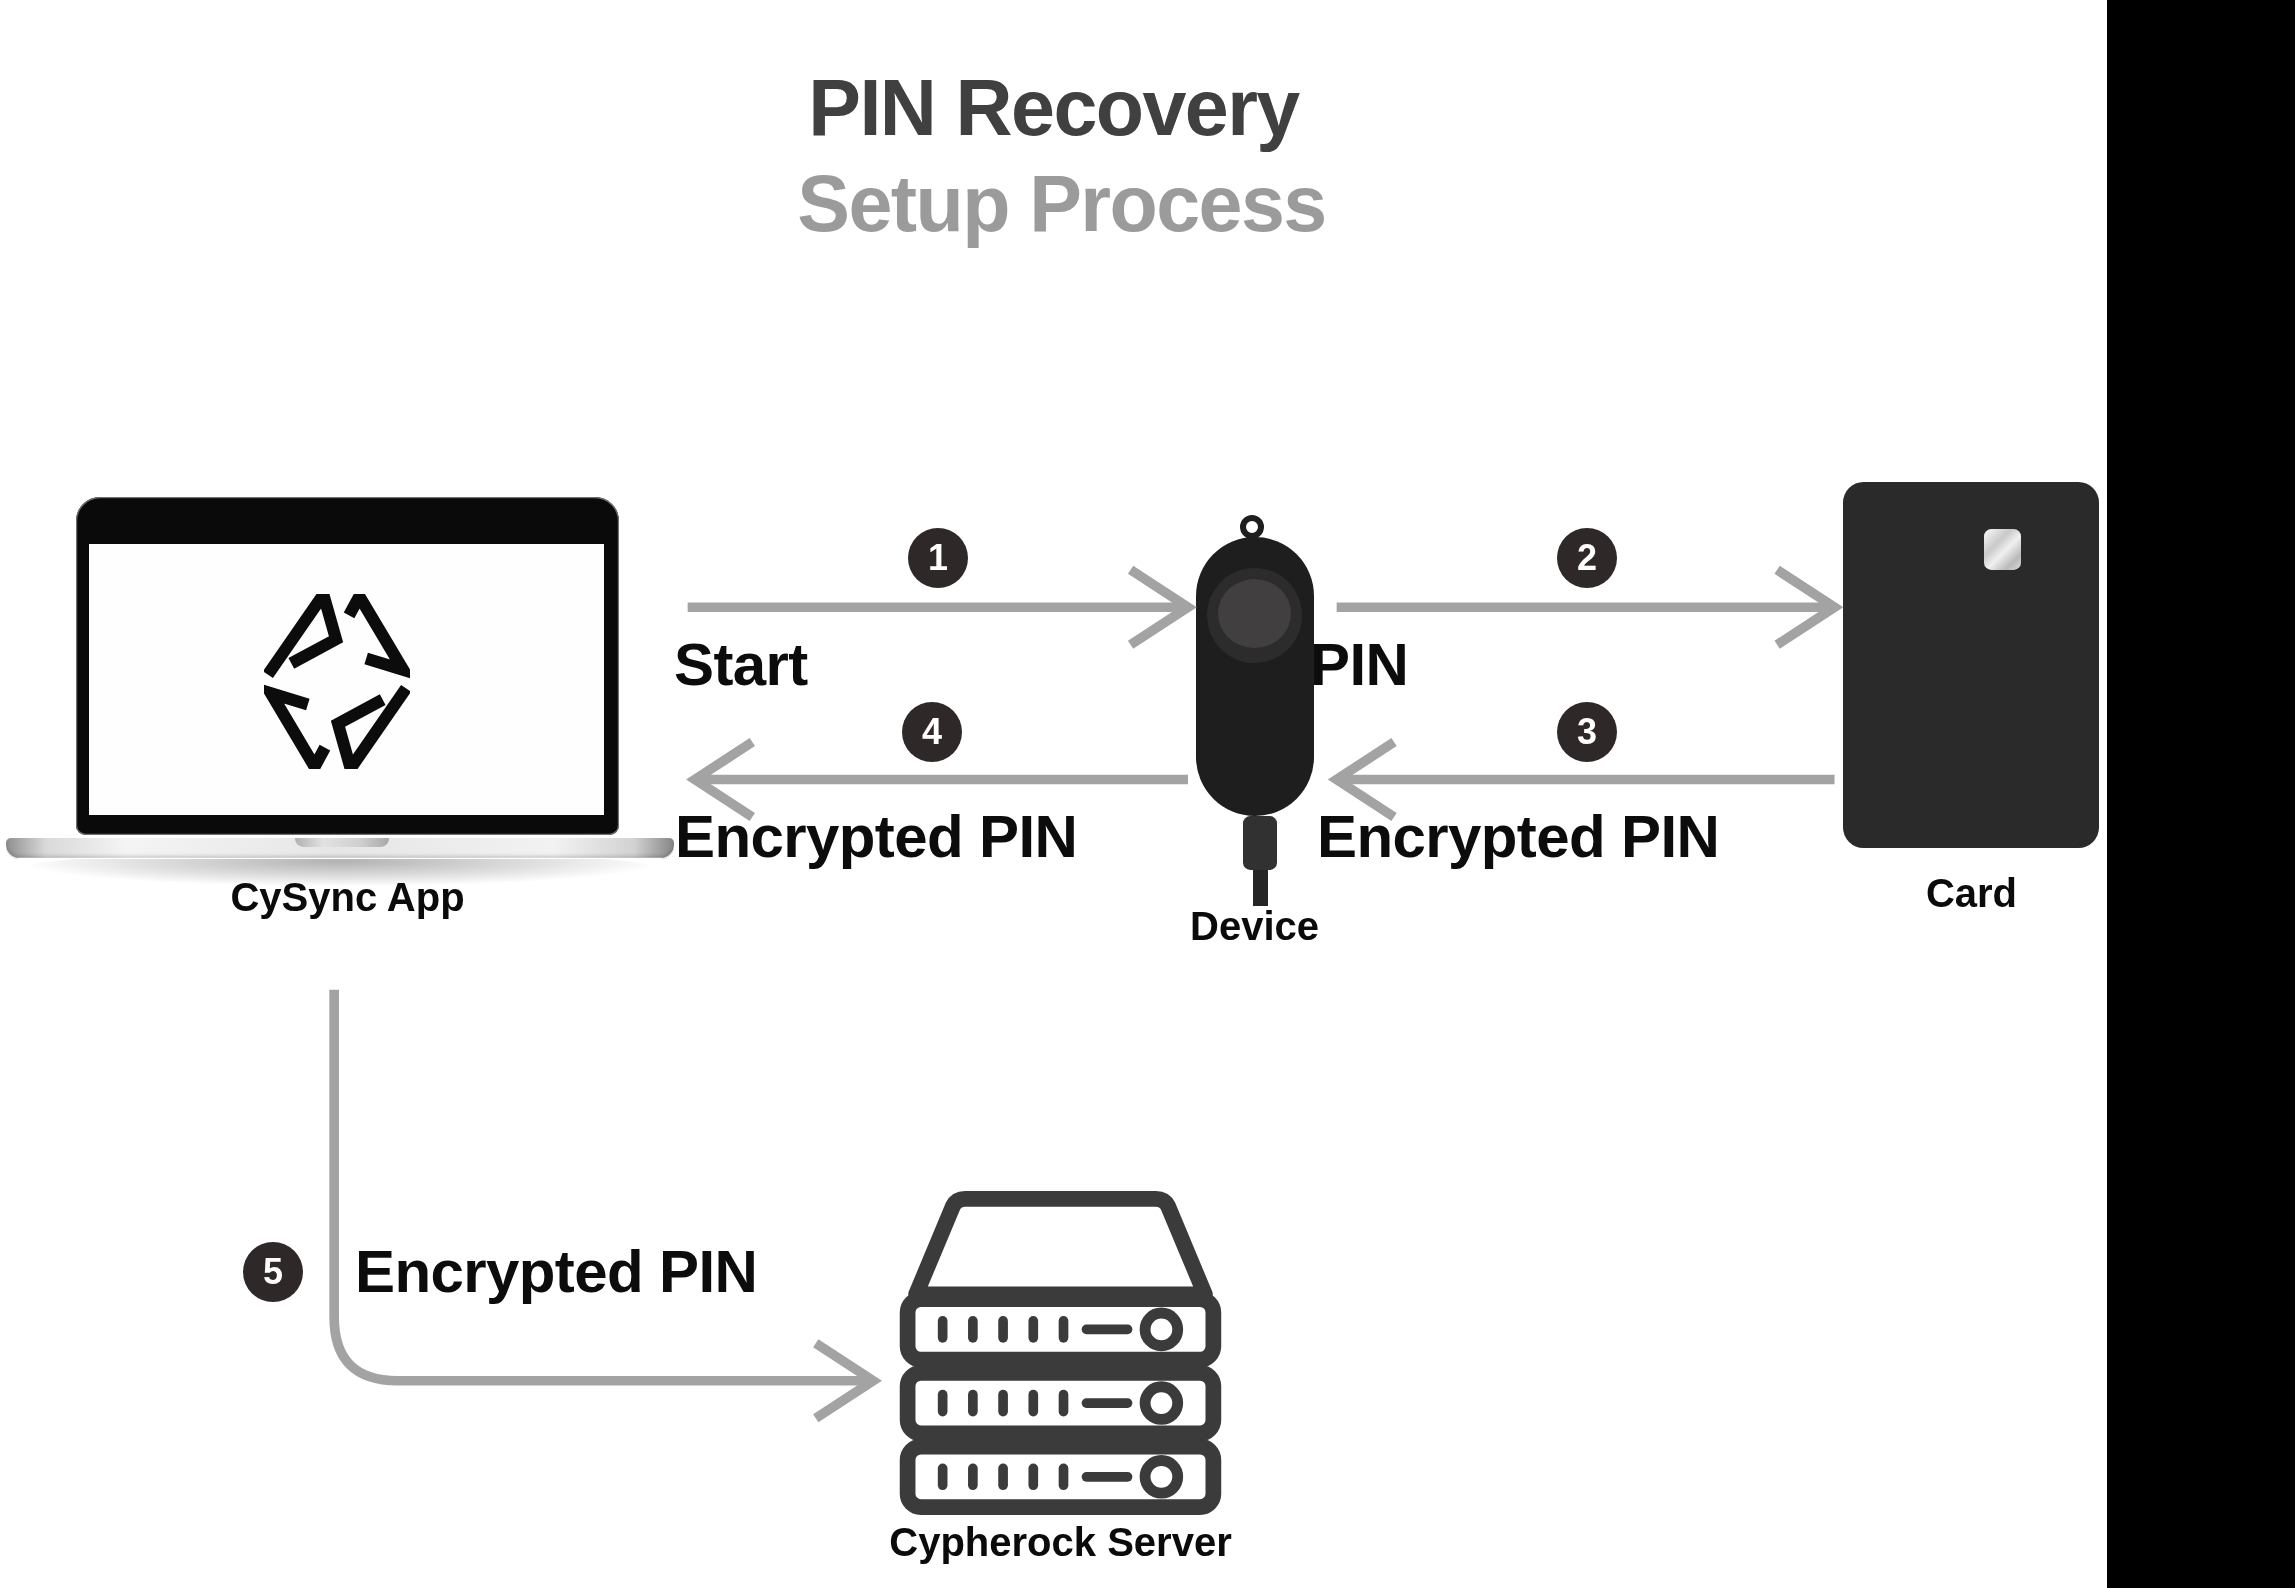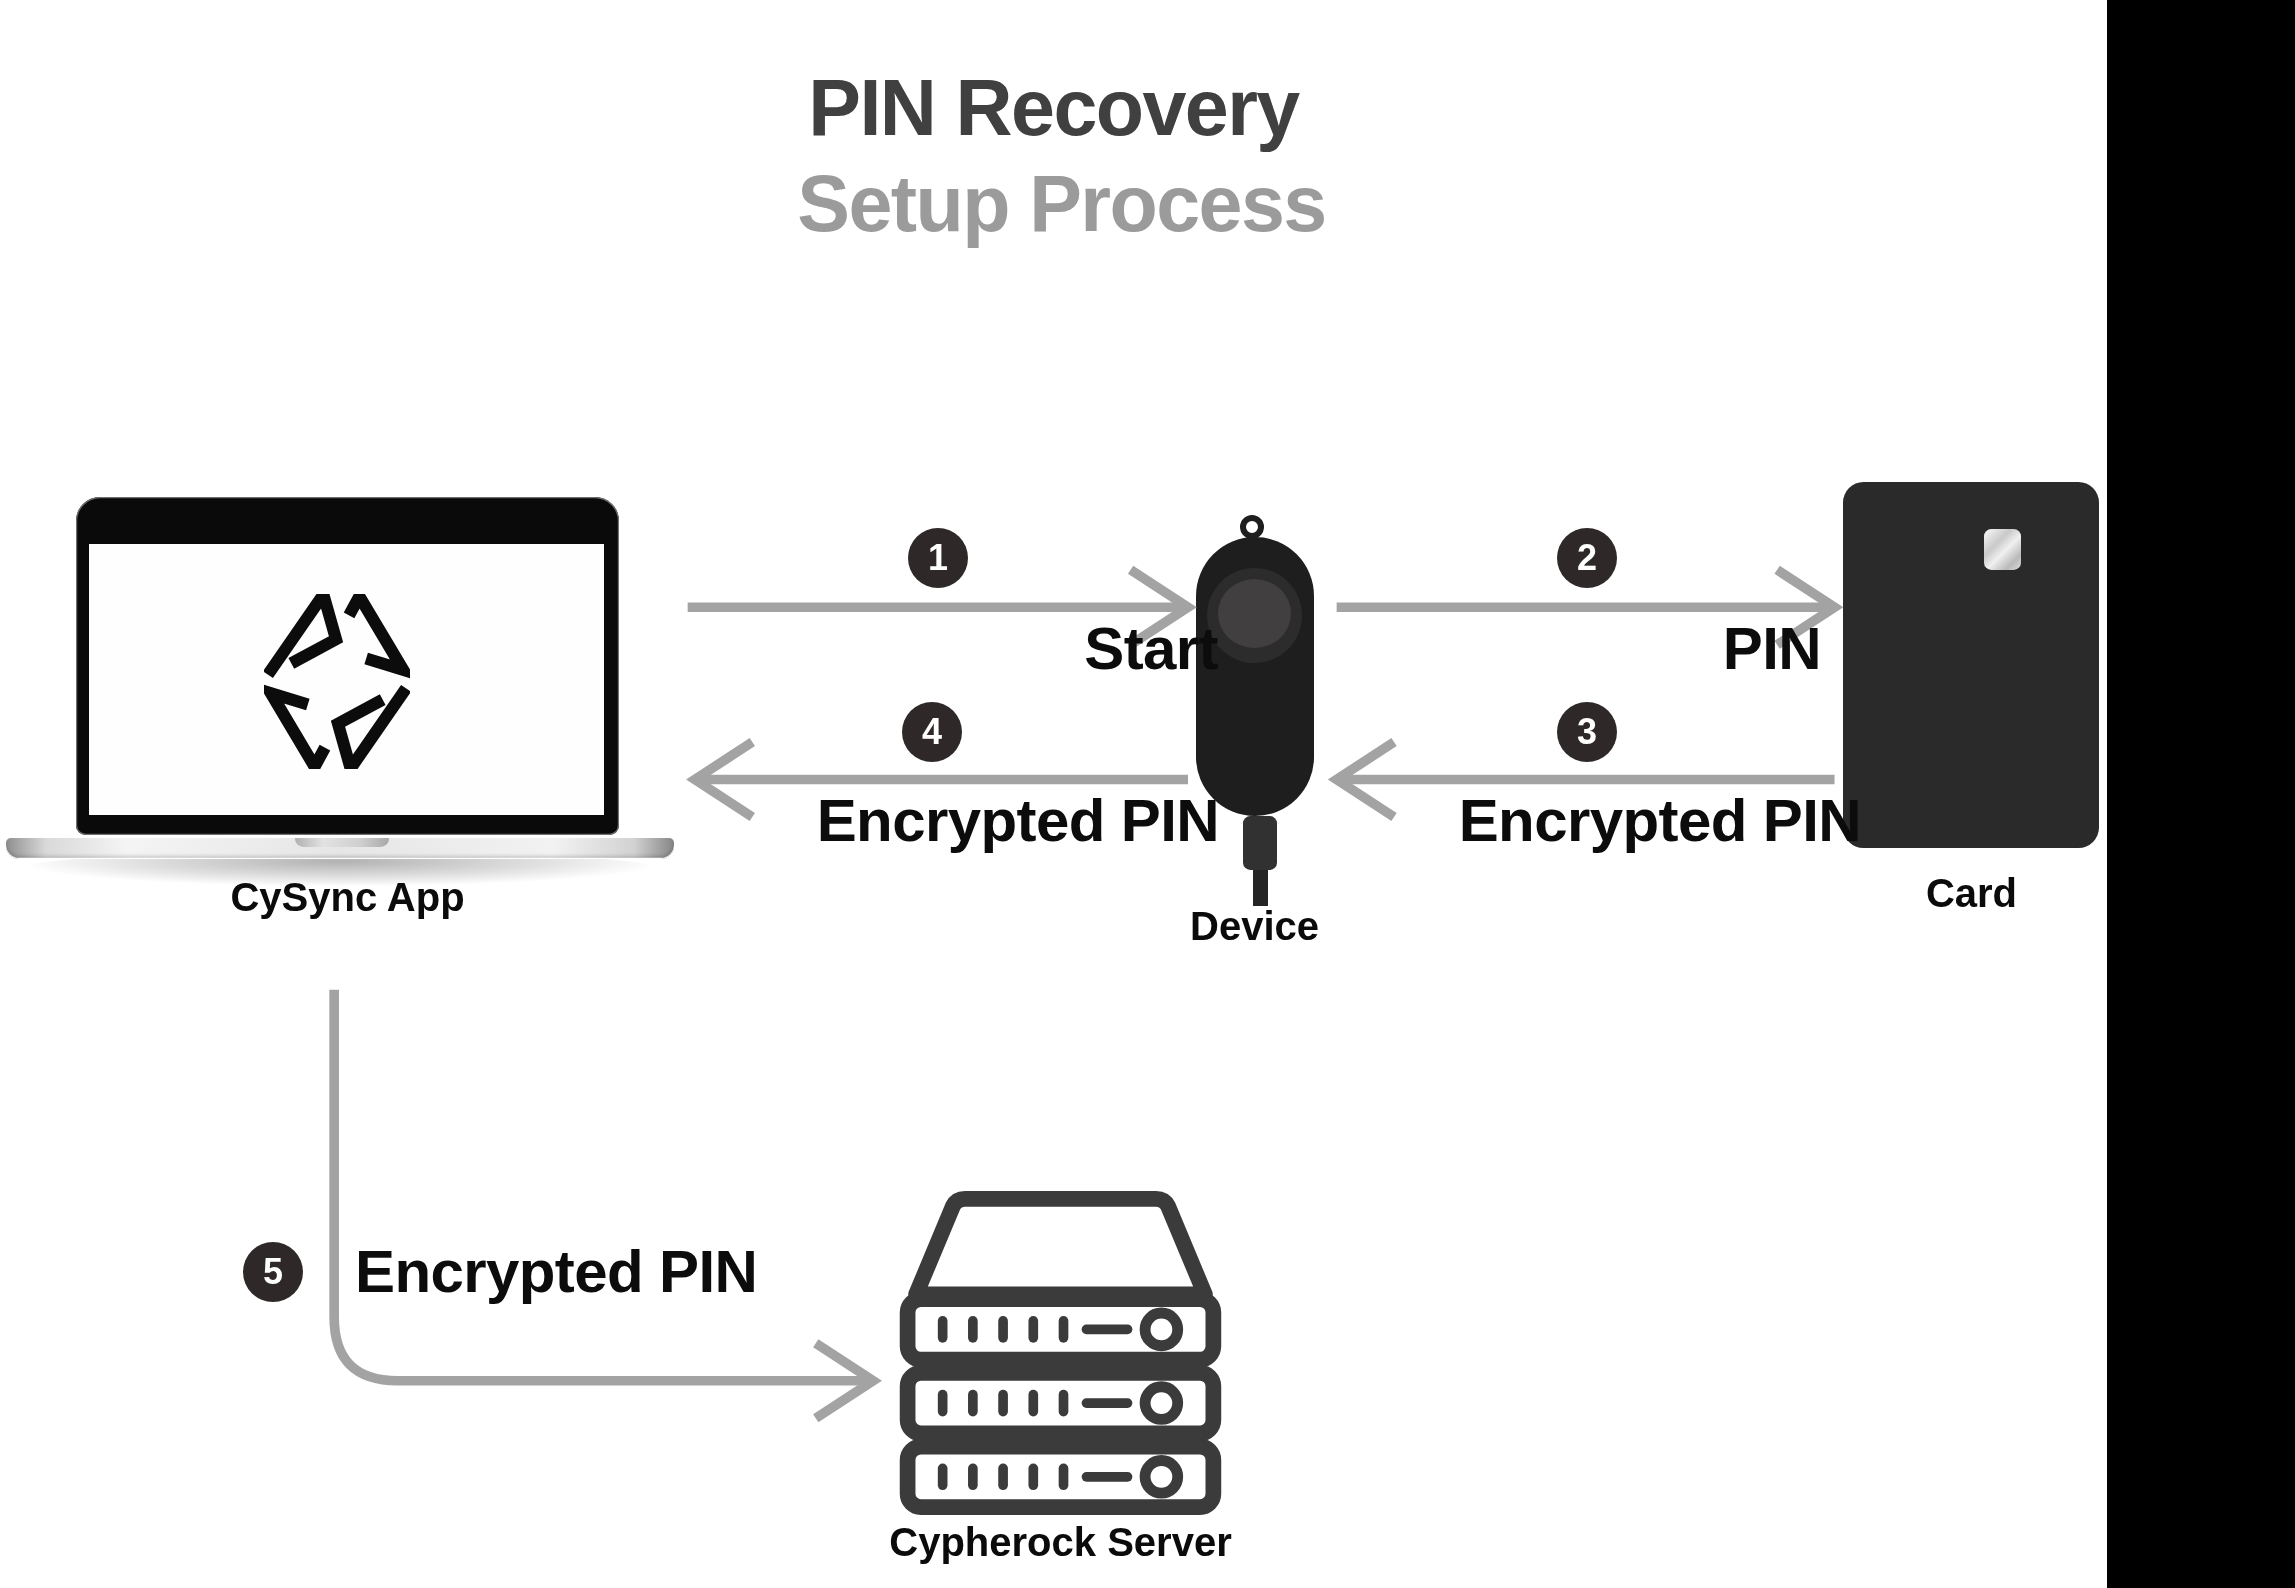--- a/index.html
+++ b/index.html
@@ -49,22 +49,22 @@
   .device-label{left:1073px;top:904px;width:363px;}
   .card-label{left:1790px;top:871px;width:363px;}
   .server-label{left:879px;top:1520px;width:363px;}
 
   
   .badge{width:60px;height:60px;border-radius:50%;background:#2e2828;color:#fff;
          font-size:36px;font-weight:700;display:flex;align-items:center;justify-content:center;}
   .b1{left:908px;top:528px;} .b2{left:1557px;top:528px;}
   .b3{left:1557px;top:702px;} .b4{left:902px;top:702px;} .b5{left:243px;top:1242px;}
   .step-label{font-size:60px;font-weight:700;color:#0c0c0c;letter-spacing:-0.01em;}
-  .centered{text-align:right;width:544px;}
-  .s1{left:674px;top:614px;} .s2{left:1277px;top:614px;}
+  .centered{text-align:left;width:544px;margin-top:16px;}
+  .s1{left:674px;top:614px;} .s2{left:1310px;top:614px;}
   .s3{left:1317px;top:786px;} .s4{left:675px;top:786px;}
   .s5{left:355px;top:1237px;}
 
   
   .overlay{left:0;top:0;width:2295px;height:1588px;}
 </style>
 </head>
 <body>
 
 <div class="abs title">PIN Recovery</div>

